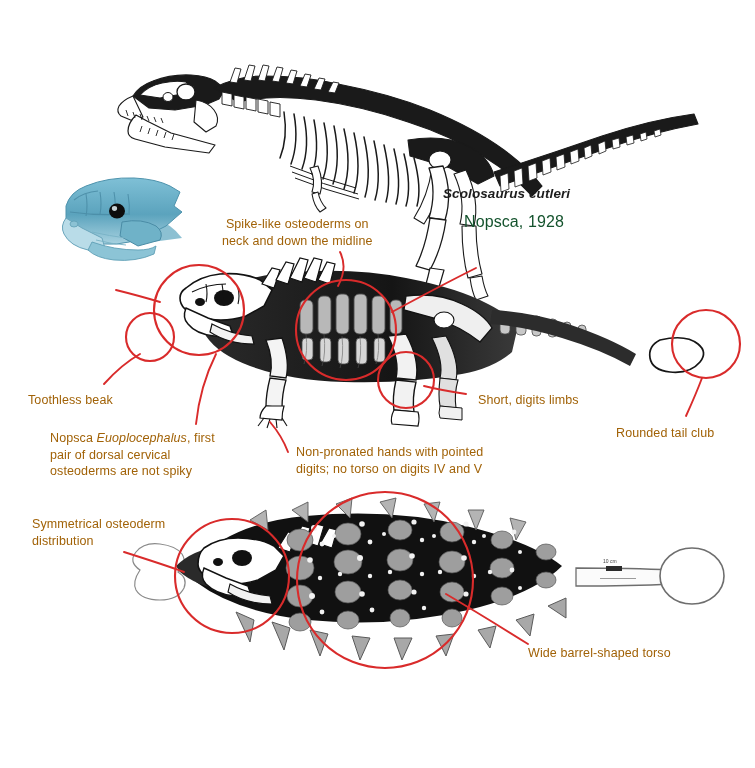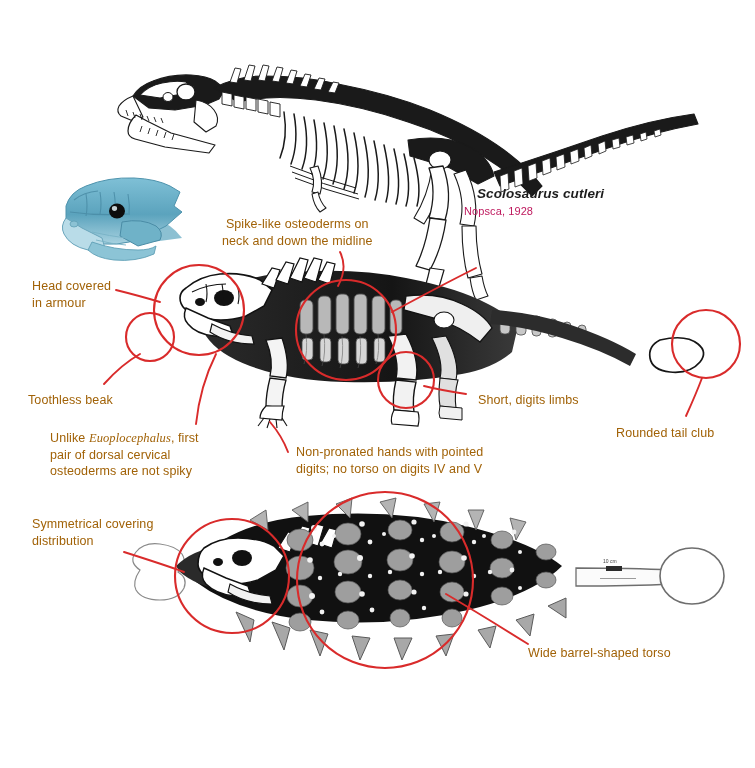--- a/index.html
+++ b/index.html
@@ -35,26 +35,26 @@
     letter-spacing: 0.1px;
     white-space: pre-line;
   }
   .label.sci {
     font-weight: bold;
     font-style: italic;
     color: #1d1d1d;
     font-size: 13.5px;
   }
   .label.auth {
-    color: #be185d;
-    font-size: 11px;
+    color: #14532d;
+    font-size: 16px;
+    margin-top: 7px;
   }
   .label em {
     font-style: italic;
-    font-family: Liberation Serif, serif;
   }
   .scalebar-label {
     position: absolute;
     font-size: 5px;
     color: #444;
     letter-spacing: 0px;
   }
   .scalebar-bar {
     position: absolute;
     background: #2b2b2b;
@@ -480,41 +480,39 @@
       <path d="M466 394 q-26 -4 -42 -8"></path>
 
       <path d="M686 416 q10 -22 16 -38"></path>
 
       <path d="M124 552 q44 14 60 20"></path>
 
       <path d="M528 644 q-48 -30 -82 -50"></path>
     </g>
   </svg>
 
-  <div class="label sci" style="left:477px; top:185px;">Scolosaurus cutleri</div>
+  <div class="label sci" style="left:443px; top:185px;">Scolosaurus cutleri</div>
   <div class="label auth" style="left:464px; top:204px;">Nopsca, 1928</div>
 
   <div class="label" style="left:222px; top:216px; text-align:center;">Spike-like osteoderms on
 neck and down the midline</div>
 
 
-  <div class="label" style="left:32px; top:278px;">Head covered
-in armour</div>
 
   <div class="label" style="left:28px; top:392px;">Toothless beak</div>
 
-  <div class="label" style="left:50px; top:430px; white-space:normal; width:210px;"><span>Unlike </span><em>Euoplocephalus</em><span style="white-space:pre-line;">, first
+  <div class="label" style="left:50px; top:430px; white-space:normal; width:210px;"><span>Nopsca </span><em>Euoplocephalus</em><span style="white-space:pre-line;">, first
 pair of dorsal cervical
 osteoderms are not spiky</span></div>
 
   <div class="label" style="left:296px; top:444px;">Non-pronated hands with pointed
 digits; no torso on digits IV and V</div>
 
   <div class="label" style="left:478px; top:392px;">Short, digits limbs</div>
 
   <div class="label" style="left:616px; top:425px;">Rounded tail club</div>
 
-  <div class="label" style="left:32px; top:516px;">Symmetrical covering
+  <div class="label" style="left:32px; top:516px;">Symmetrical osteoderm
 distribution</div>
 
   <div class="label" style="left:528px; top:645px;">Wide barrel-shaped torso</div>
 
 </div>
 
 </body></html>

